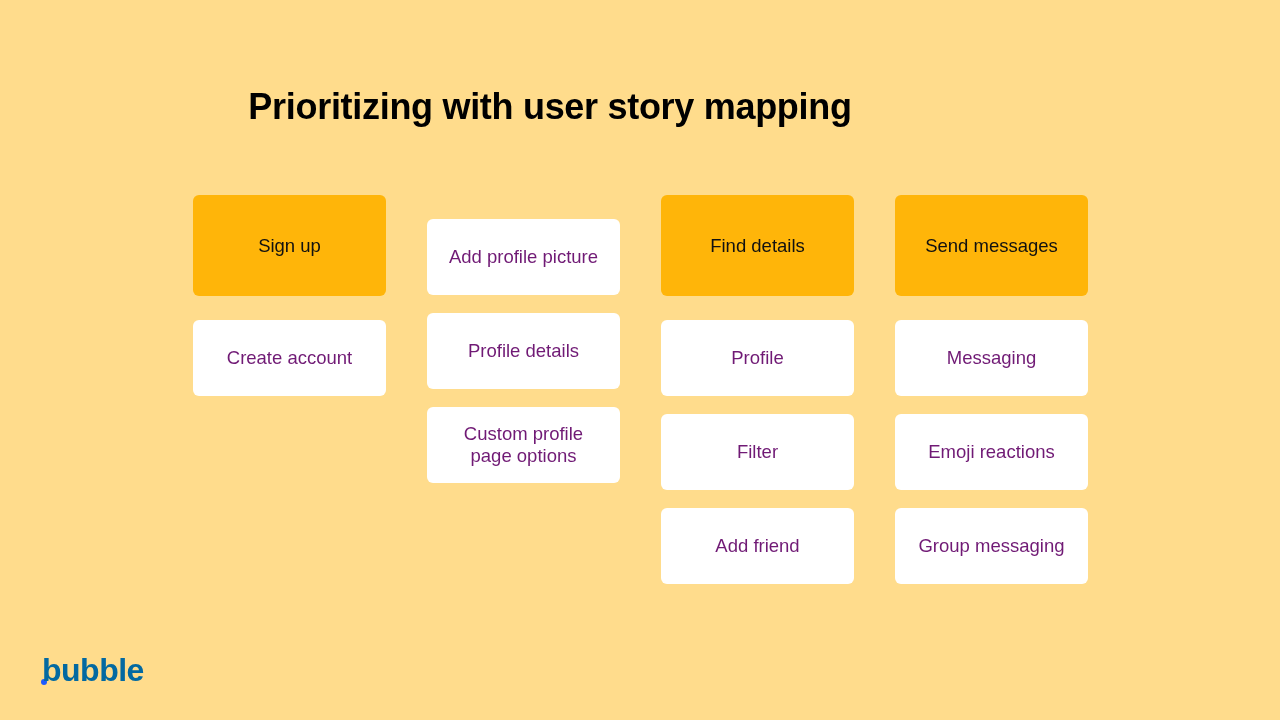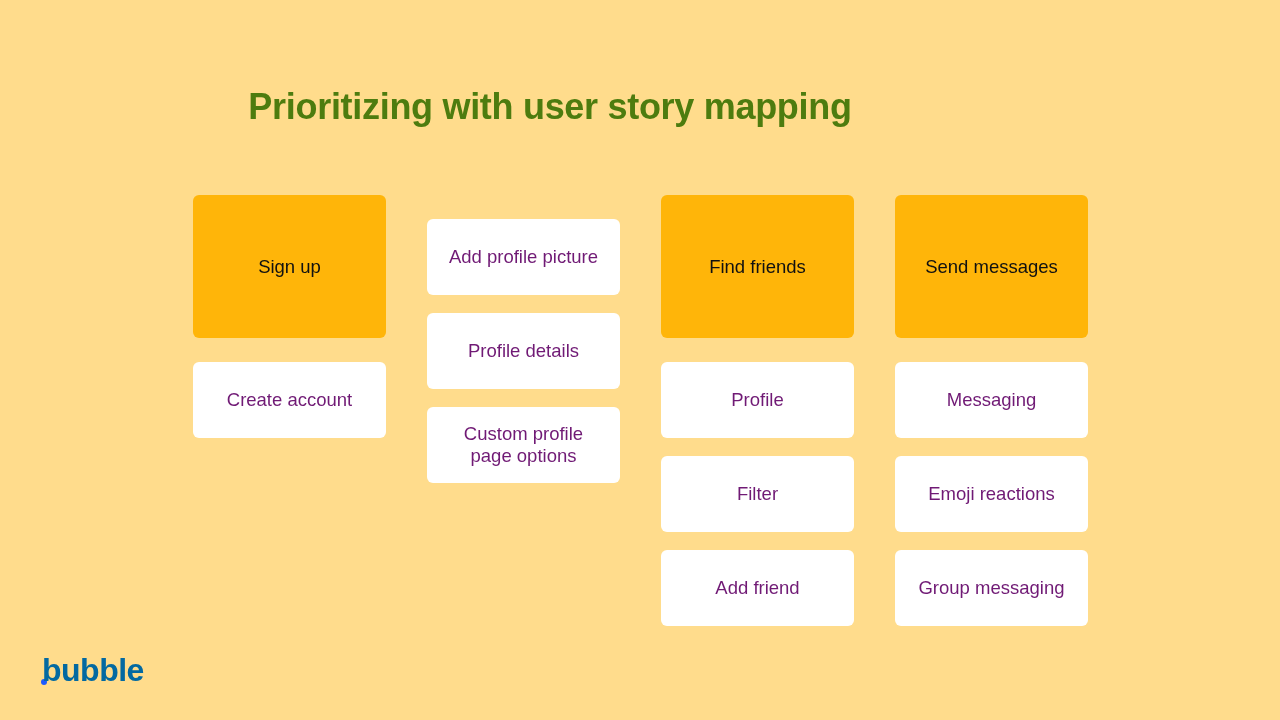--- a/index.html
+++ b/index.html
@@ -4,30 +4,30 @@
 <style>
   html, body { margin:0; padding:0; }
   body {
     width:1280px; height:720px; overflow:hidden;
     background:#FFDC8C;
     font-family:"Liberation Sans", sans-serif;
     position:relative;
   }
   .title {
     position:absolute; top:86px; left:0; width:1100px;
-    text-align:center; font-size:36px; font-weight:bold; color:#4d7c0f;
+    text-align:center; font-size:36px; font-weight:bold; color:#000000;
     letter-spacing:-0.3px;
   }
   .col { position:absolute; top:195px; width:193px; }
   .card {
     width:193px; display:flex; align-items:center; justify-content:center;
     text-align:center; border-radius:6px; box-sizing:border-box; padding:0 10px;
   }
   .header-card {
-    height:143px; background:#FFB509; color:#111; font-size:18.5px;
+    height:101px; background:#FFB509; color:#111; font-size:18.5px;
   }
   .story-card {
     height:76px; background:#fff; color:#701a75; font-size:18.5px; margin-top:0;
     line-height:22px;
   }
   .stack { display:flex; flex-direction:column; gap:18px; margin-top:24px; }
   .logo {
     position:absolute; left:42px; top:652px; font-size:32px; font-weight:bold;
     color:#0369a1; letter-spacing:-0.5px;
   }
@@ -50,21 +50,21 @@
 
 <div class="col" style="left:427px;">
   <div class="stack">
     <div class="card story-card">Add profile picture</div>
     <div class="card story-card">Profile details</div>
     <div class="card story-card" style="padding:0 30px;">Custom profile page options</div>
   </div>
 </div>
 
 <div class="col" style="left:661px;">
-  <div class="card header-card">Find friends</div>
+  <div class="card header-card">Find details</div>
   <div class="stack">
     <div class="card story-card">Profile</div>
     <div class="card story-card">Filter</div>
     <div class="card story-card">Add friend</div>
   </div>
 </div>
 
 <div class="col" style="left:895px;">
   <div class="card header-card">Send messages</div>
   <div class="stack">

